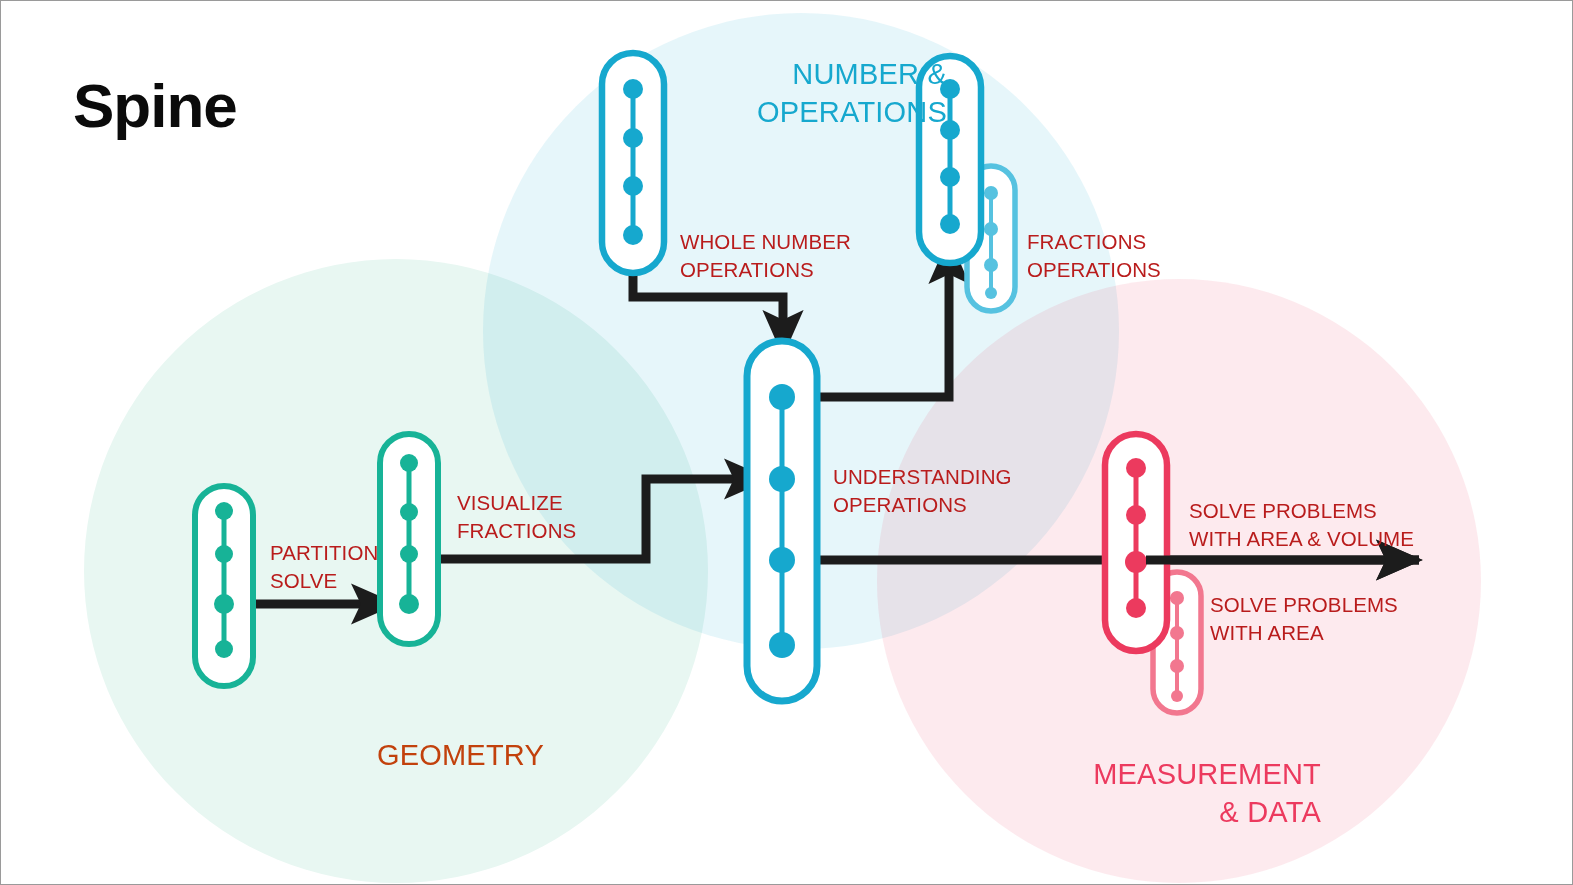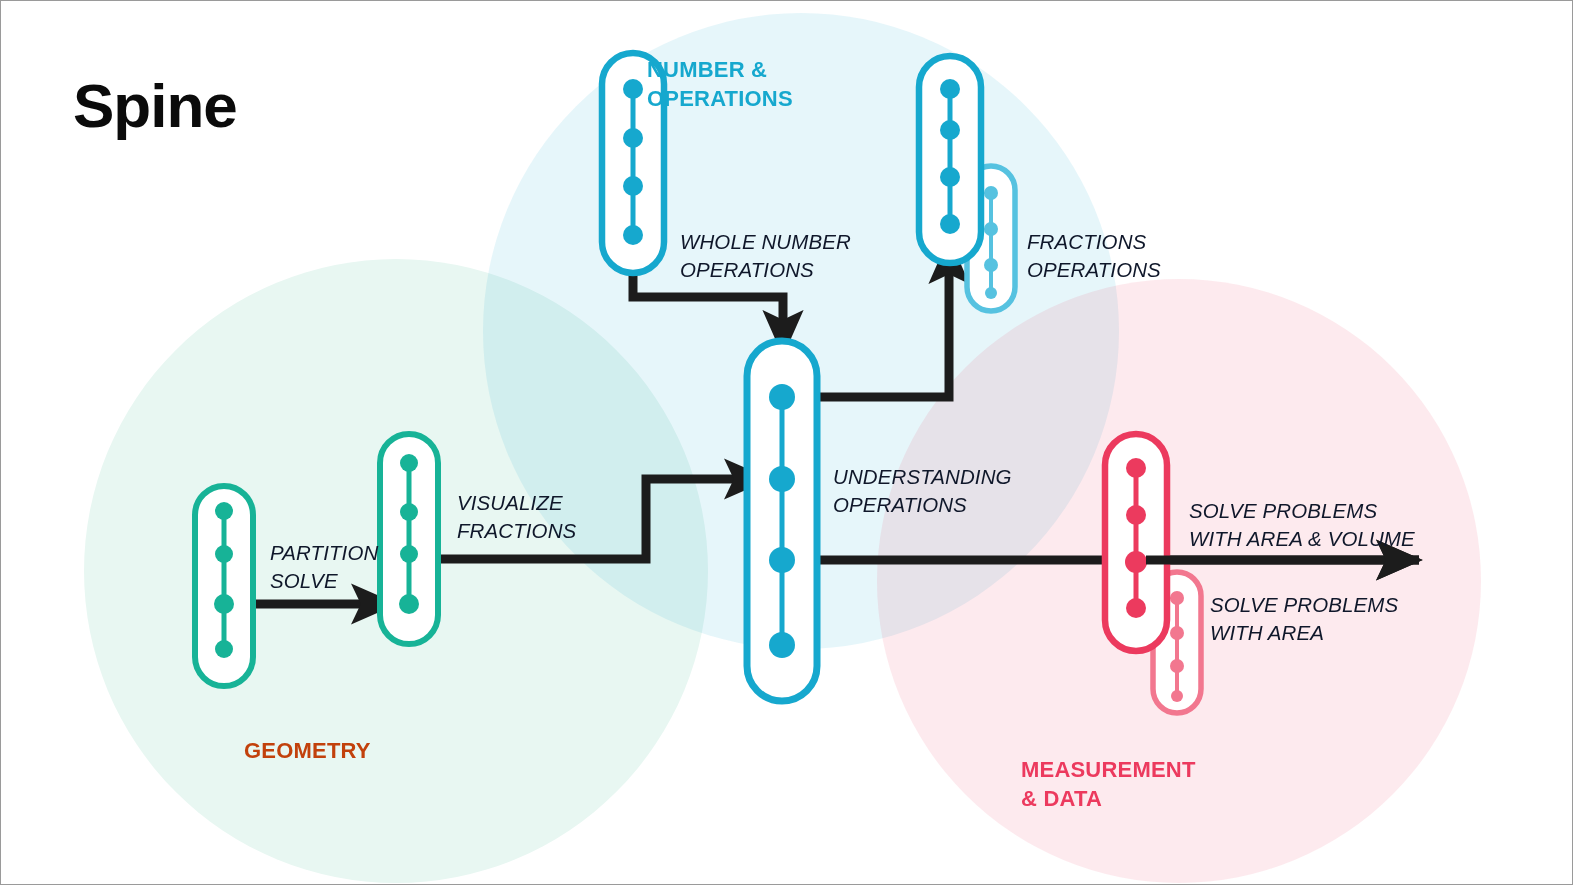--- a/index.html
+++ b/index.html
@@ -28,34 +28,33 @@
     position:absolute;
     font-size:31px;
     color:#14161a;
     left:86px;
     top:166px;
     line-height:1;
     font-weight:400;
   }
   .zone{
     position:absolute;
-    font-weight:700;
-    font-size:22px;
+    font-weight:400;
+    font-size:29px;
     line-height:1.32;
     letter-spacing:.2px;
-    text-align:left;
+    text-align:right;
   }
   .edge{
     position:absolute;
     font-size:20.5px;
-    color:#0f172a;
+    color:#b91c1c;
     line-height:1.35;
     letter-spacing:.1px;
     white-space:pre-line;
-    font-style:italic;
   }
 </style>
 </head>
 <body>
 
 <div id="stage">
 
   <svg id="canvas" viewBox="0 0 1573 885">
     <defs>
       <marker id="ah" viewBox="0 0 10 10" refX="9.2" refY="5" markerWidth="5.2" markerHeight="5.2" orient="auto-start-reverse">

